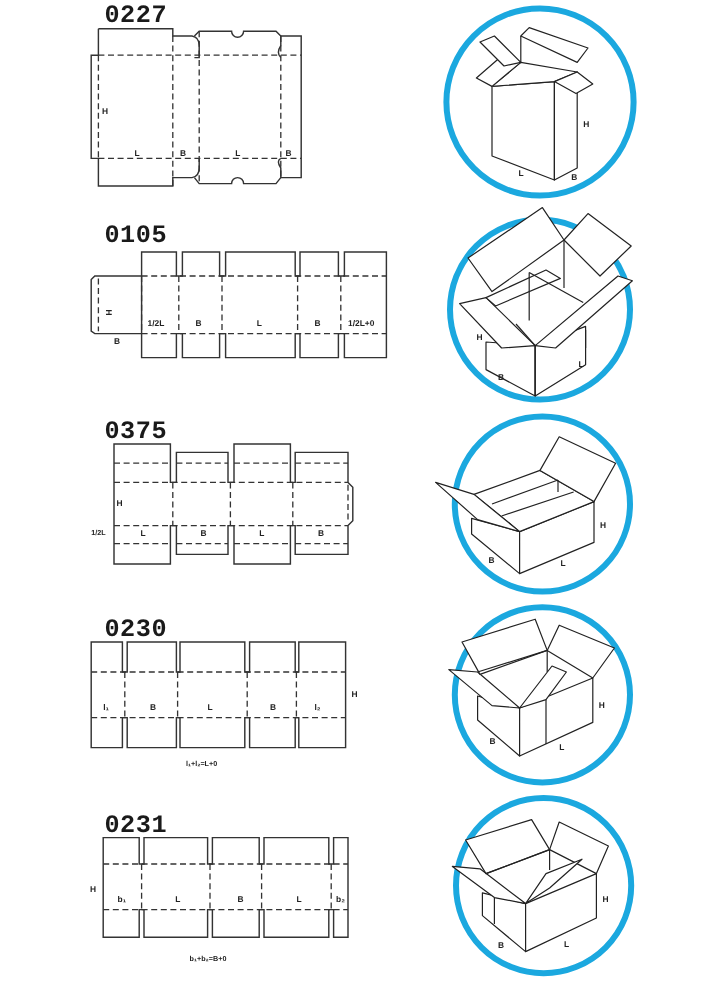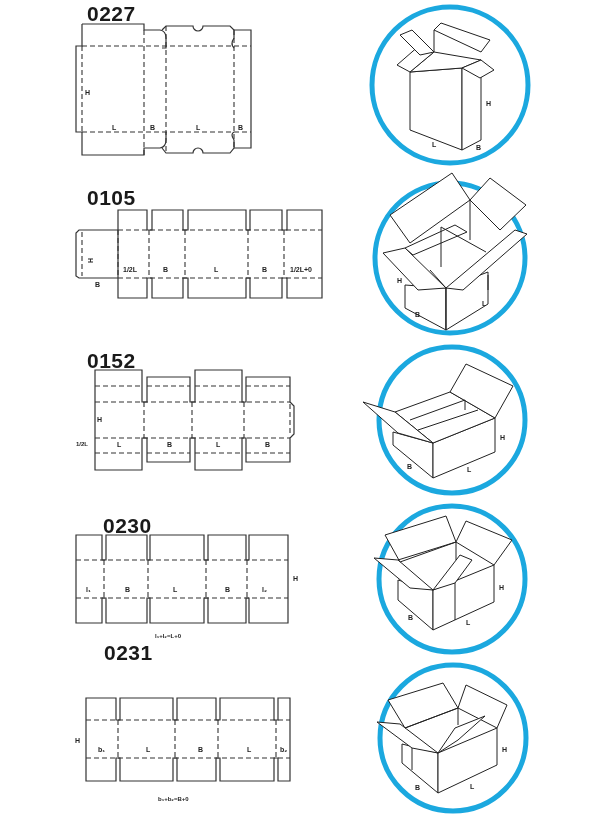--- a/index.html
+++ b/index.html
@@ -1,34 +1,34 @@
 <!DOCTYPE html>
 <html><head>
 <meta charset="utf-8">
 <style>
   html, body { margin:0; padding:0; background:#ffffff; }
   body { width:600px; height:839px; position:relative; overflow:hidden; font-family:"Liberation Sans", sans-serif; }
-  .code { position:absolute; font-family:Liberation Sans, sans-serif; font-weight:bold; font-size:21px; color:#1a1a1a; letter-spacing:0.5px; line-height:1; }
+  .code { position:absolute; font-family:Liberation Mono, monospace; font-weight:bold; font-size:21px; color:#1a1a1a; letter-spacing:0.5px; line-height:1; }
   svg.layer { position:absolute; left:0; top:0; }
   .lbl { font-family:"Liberation Sans", sans-serif; font-weight:bold; font-size:7px; fill:#222; }
   .lbls { font-family:"Liberation Sans", sans-serif; font-weight:bold; font-size:6px; fill:#222; }
   .cut { fill:none; stroke:#333; stroke-width:1.2; }
   .fold { fill:none; stroke:#333; stroke-width:1.1; stroke-dasharray:5 3; }
   .box { fill:#fff; stroke:#222; stroke-width:1; stroke-linejoin:round; }
   .boxl { fill:none; stroke:#222; stroke-width:1; }
   .ring { fill:none; stroke-width:5; }
 </style>
 </head>
 <body>
 
 <div class="code" style="left:87px;top:3px;">0227</div>
 <div class="code" style="left:87px;top:187px;">0105</div>
-<div class="code" style="left:87px;top:350px;">0152</div>
-<div class="code" style="left:87px;top:515px;margin-left:16px;">0230</div>
-<div class="code" style="left:87px;top:642px;margin-left:17px;">0231</div>
+<div class="code" style="left:87px;top:350px;">0375</div>
+<div class="code" style="left:87px;top:515px;">0230</div>
+<div class="code" style="left:87px;top:678px;">0231</div>
 
 <svg class="layer" width="600" height="839" viewBox="0 0 600 839">
 
   <g>
     <path class="cut" d="M82,24 H144 V30 H160 Q166,31 166,38 V48 L162,48 M82,24 V46 H76 V132 H82 V155 H144 V148 H160 Q166,147 166,140 V132"></path>
     <path class="cut" d="M162,30 L166,26 H193 A5,5 0 0 0 203,26 H230 L234,30 V38 Q230,44 234,48"></path>
     <path class="cut" d="M162,148 L166,153 H193 A5,5 0 0 1 203,153 H230 L234,148 V140 Q230,134 234,132"></path>
     <path class="cut" d="M234,30 H251 V148 H234"></path>
     <path class="fold" d="M82,46 H251"></path>
     <path class="fold" d="M82,132 H251"></path>

